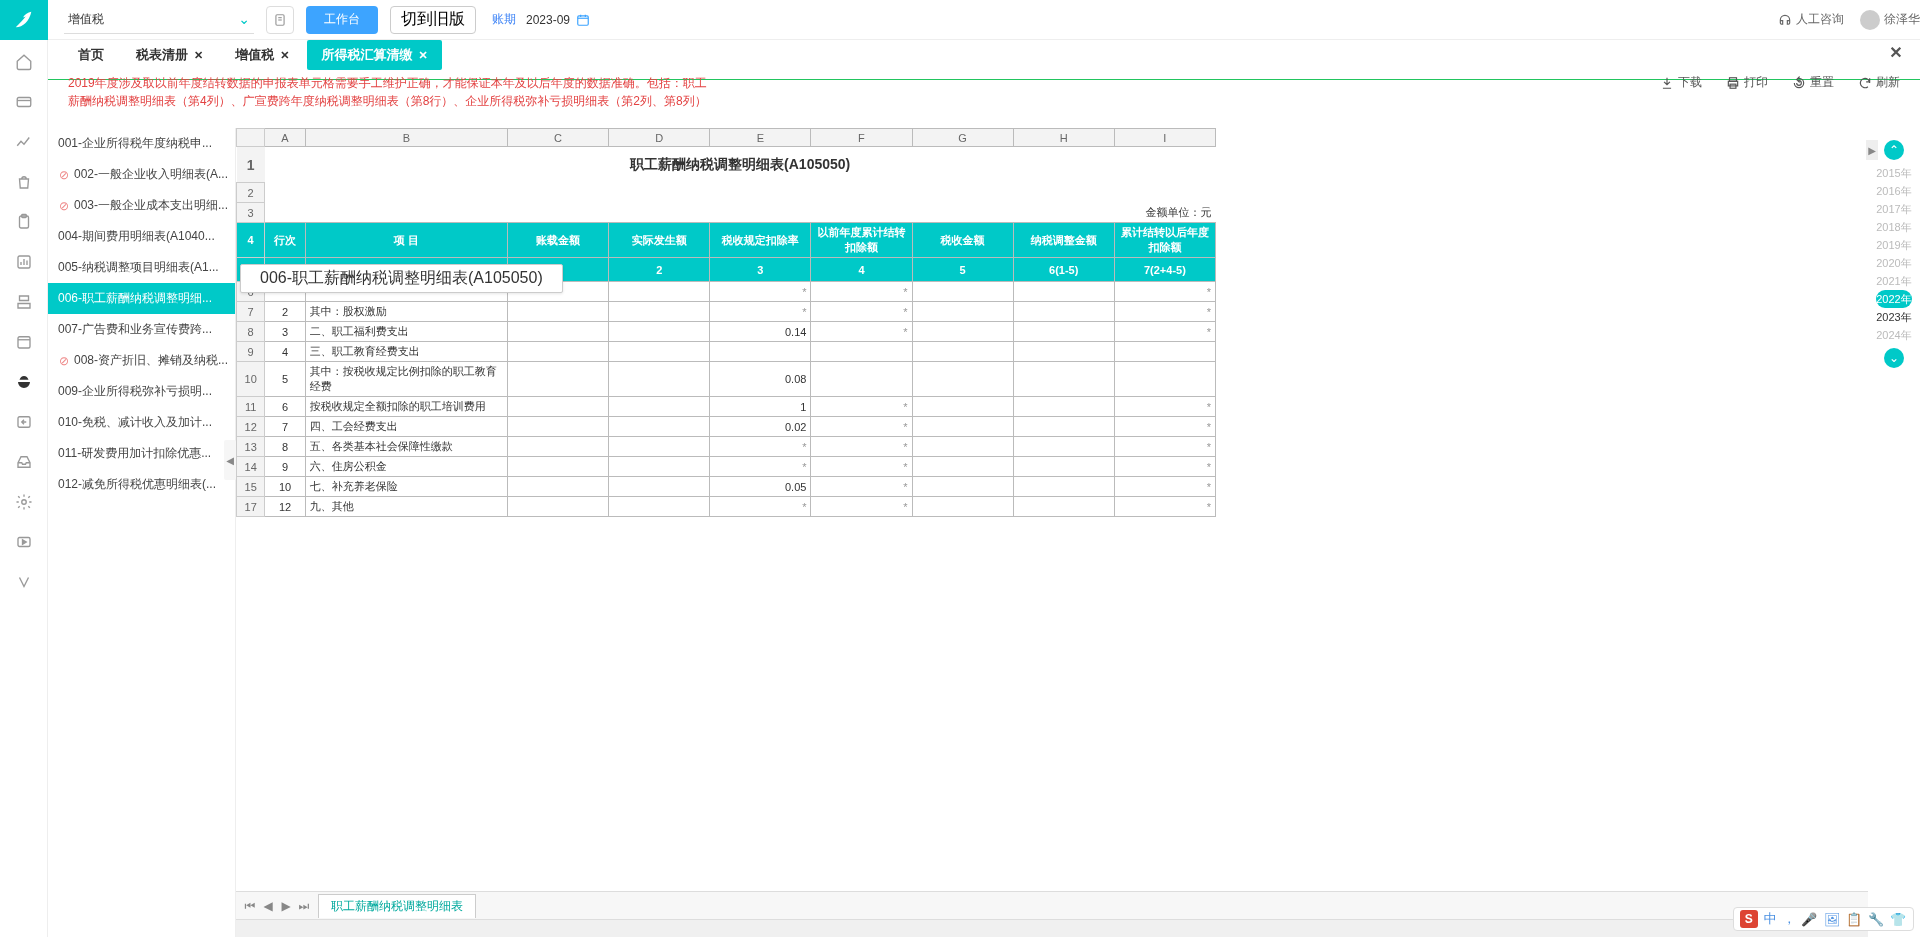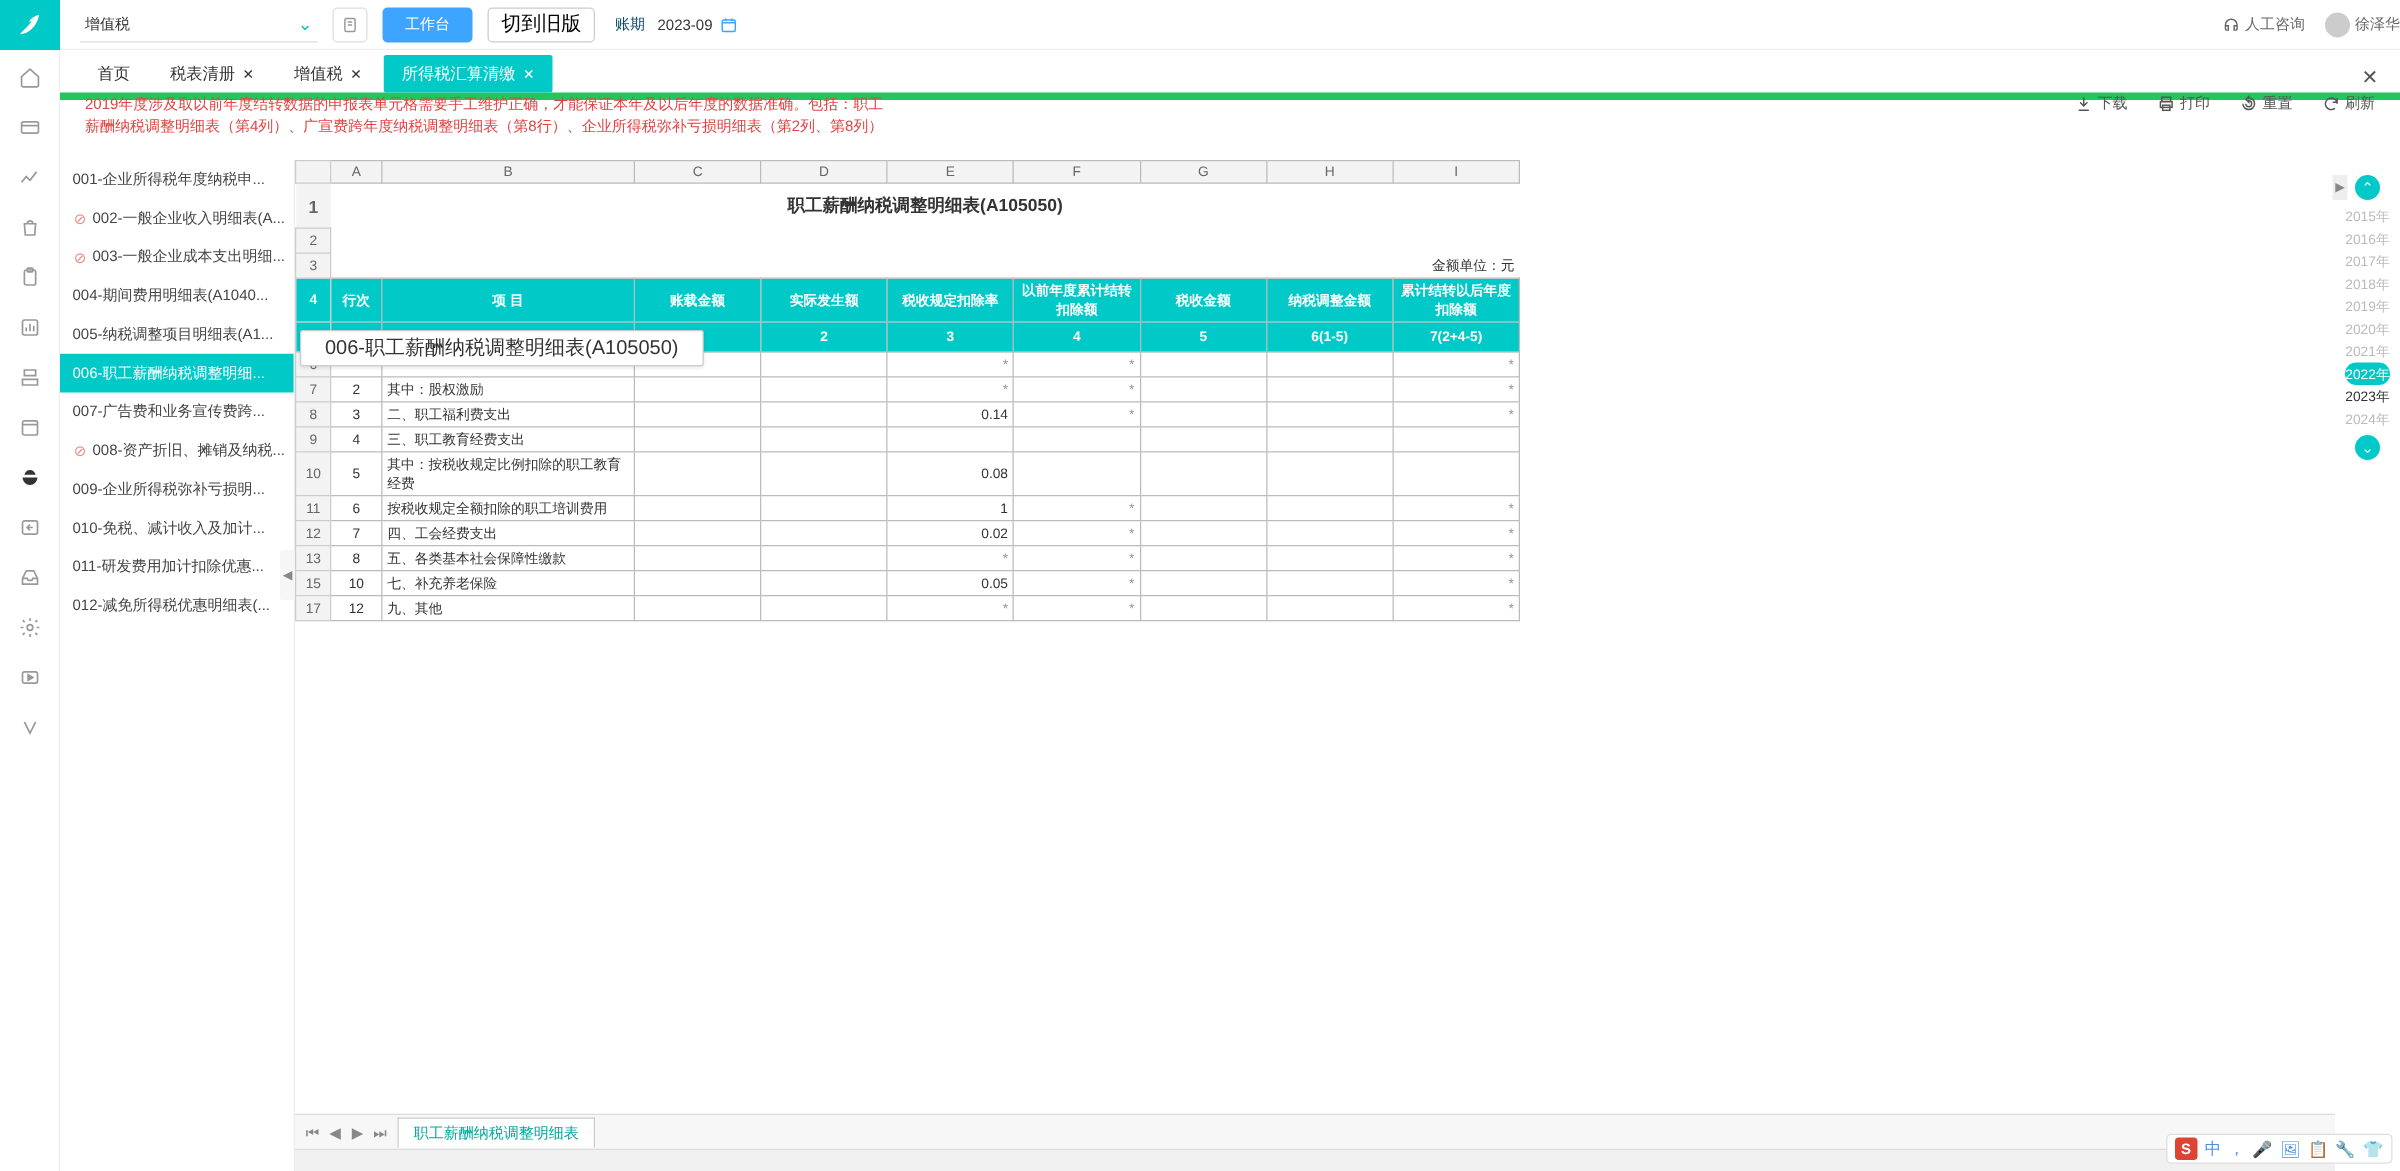--- a/index.html
+++ b/index.html
@@ -7,34 +7,34 @@
 
 
 .header { height: 40px; display: flex; align-items: center; background: #fff; border-bottom: 1px solid #eee; }
 .logo { width: 48px; height: 40px; background: #00c9c8; display: flex; align-items: center; justify-content: center; }
 .logo svg { fill: #fff; }
 .header-dropdown { display: flex; align-items: center; margin-left: 16px; width: 190px; height: 28px; border-bottom: 1px solid #ddd; justify-content: space-between; padding: 0 4px; cursor: pointer; }
 .header-dropdown .chev { color: #00c9c8; font-size: 14px; }
 .icon-btn { width: 28px; height: 28px; border: 1px solid #ddd; border-radius: 4px; margin-left: 12px; display: flex; align-items: center; justify-content: center; cursor: pointer; }
 .btn-primary { background: #3da4ff; color: #fff; border: none; border-radius: 4px; height: 28px; padding: 0 18px; margin-left: 12px; cursor: pointer; font-size: 12px; }
 .btn-outline { border: 1px solid #ccc; border-radius: 4px; height: 28px; padding: 0 10px; margin-left: 12px; background: #fff; cursor: pointer; font-size: 16px; }
-.header-label { margin-left: 16px; color: #0c4a6e; }
+.header-label { margin-left: 16px; color: #3b82f6; }
 .header-date { margin-left: 10px; color: #333; display: inline-flex; align-items: center; gap: 6px; }
 .spacer { flex: 1; }
 .header-right { display: flex; align-items: center; gap: 16px; color: #666; }
 .header-right .pair { display: flex; align-items: center; gap: 4px; cursor: pointer; }
 .avatar { width: 20px; height: 20px; border-radius: 50%; background: #ccc; }
 
 
 .rail { position: absolute; top: 40px; left: 0; width: 48px; bottom: 0; background: #fff; border-right: 1px solid #eee; display: flex; flex-direction: column; align-items: center; padding-top: 12px; gap: 20px; }
 .rail-icon { width: 20px; height: 20px; display: flex; align-items: center; justify-content: center; color: #999; cursor: pointer; }
 .rail-icon.active { color: #333; }
 
 
-.tabs { position: absolute; top: 40px; left: 48px; right: 0; height: 40px; display: flex; align-items: flex-end; border-bottom: 6px solid #22c55e; padding-left: 16px; gap: 4px; }
+.tabs { position: absolute; top: 40px; left: 48px; right: 0; height: 40px; display: flex; align-items: flex-start; border-bottom: 1px solid #22c55e; padding-left: 16px; gap: 4px; font-weight: bold; }
 .tab { padding: 0 14px; height: 30px; display: flex; align-items: center; gap: 6px; cursor: pointer; font-size: 13px; color: #333; }
 .tab.active { background: #00c9c8; color: #fff; border-radius: 2px; }
 .tab .close { font-size: 11px; cursor: pointer; }
 .tabs-close { margin-left: auto; margin-right: 12px; width: 24px; height: 24px; display: flex; align-items: center; justify-content: center; cursor: pointer; color: #555; font-size: 16px; }
 
 
 .warning { position: absolute; top: 64px; left: 48px; right: 0; padding: 10px 20px 8px; display: flex; align-items: flex-start; }
 .warning-text { color: #e34242; line-height: 1.5; max-width: 640px; }
 .actions { margin-left: auto; display: flex; gap: 24px; color: #555; align-items: center; }
 .action { display: flex; align-items: center; gap: 4px; cursor: pointer; }
@@ -470,20 +470,32 @@
               <td>五、各类基本社会保障性缴款</td>
               <td class="val"></td>
               <td class="val"></td>
               <td class="star">*</td>
               <td class="star">*</td>
               <td class="val"></td>
               <td class="val"></td>
               <td class="star">*</td>
             </tr>
             <tr class="data">
+              <td class="rownum">14</td>
+              <td class="num">9</td>
+              <td>六、住房公积金</td>
+              <td class="val"></td>
+              <td class="val"></td>
+              <td class="star">*</td>
+              <td class="star">*</td>
+              <td class="val"></td>
+              <td class="val"></td>
+              <td class="star">*</td>
+            </tr>
+            <tr class="data">
               <td class="rownum">15</td>
               <td class="num">10</td>
               <td>七、补充养老保险</td>
               <td class="val"></td>
               <td class="val"></td>
               <td class="val">0.05</td>
               <td class="star">*</td>
               <td class="val"></td>
               <td class="val"></td>
               <td class="star">*</td>

